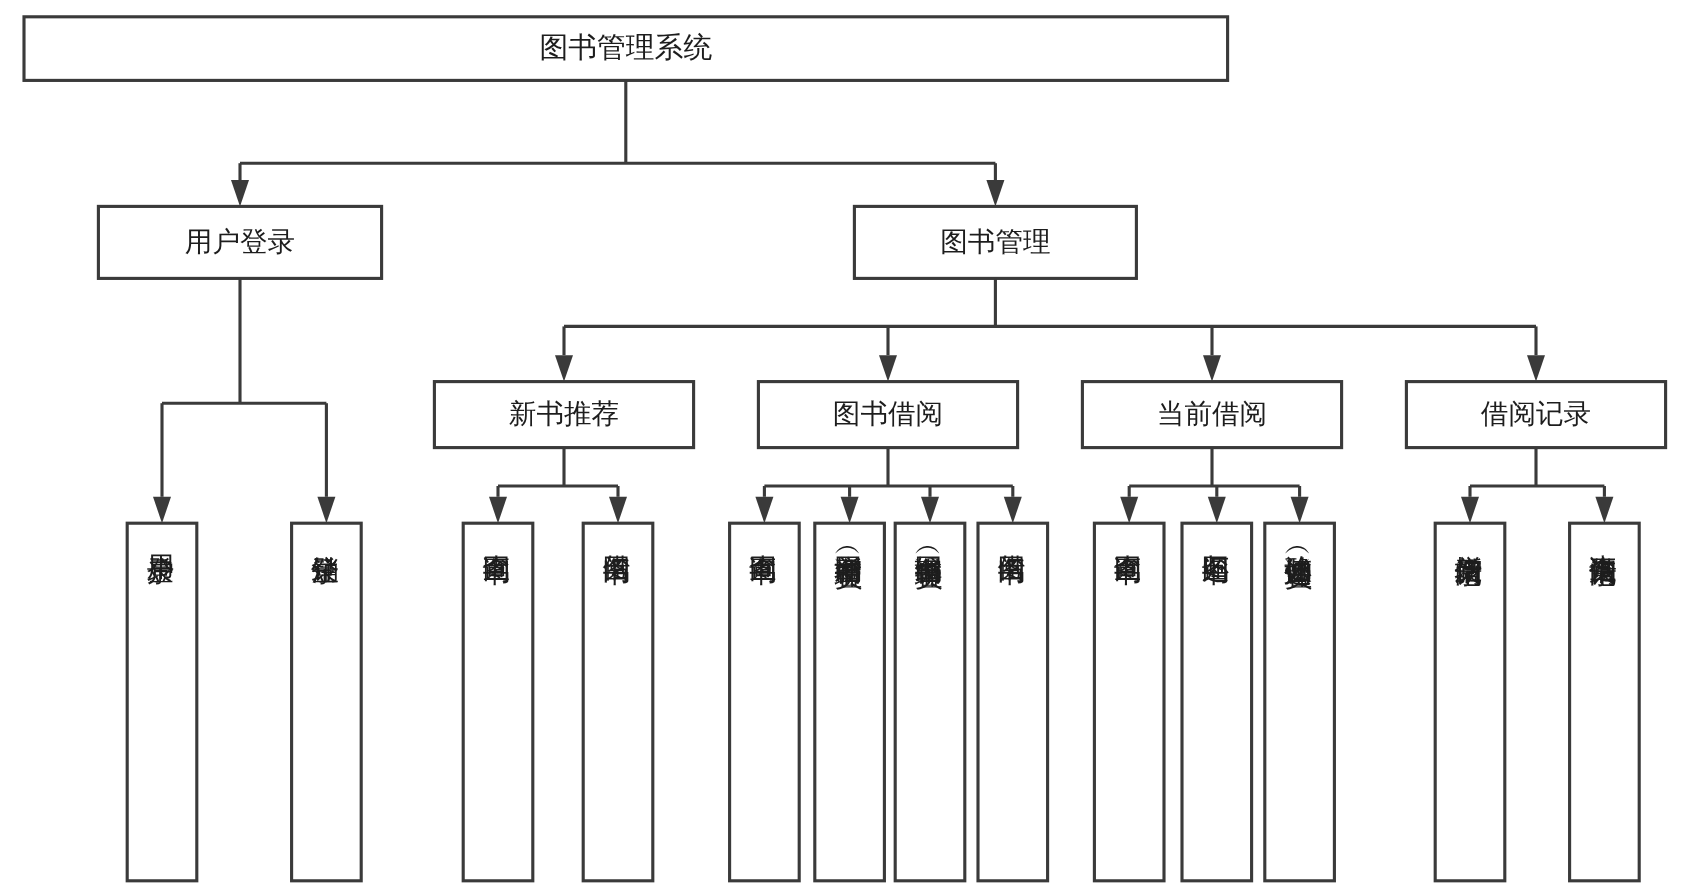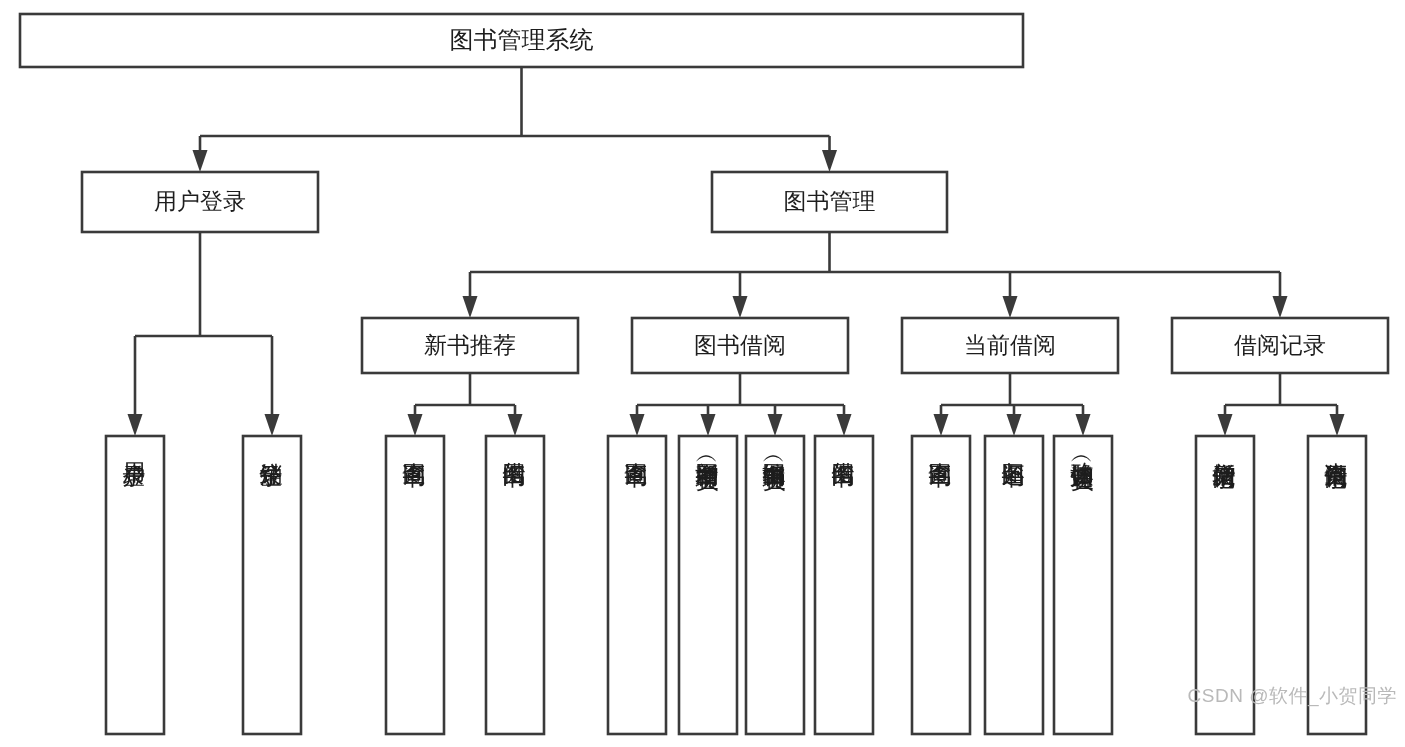--- a/index.html
+++ b/index.html
@@ -170,14 +170,13 @@
       <div class="leaf-label" style="left: 695px; top: 444px; height: auto; display: flex; align-items: center; justify-content: flex-start;">新增图书（管理员）</div>
       <div class="leaf-label" style="left: 762px; top: 444px; height: auto; display: flex; align-items: center; justify-content: flex-start;">编辑图书（管理员）</div>
       <div class="leaf-label" style="left: 831px; top: 444px; height: auto; display: flex; align-items: center; justify-content: flex-start;">借阅图书</div>
       <div class="leaf-label" style="left: 928px; top: 444px; height: auto; display: flex; align-items: center; justify-content: flex-start;">查询图书</div>
       <div class="leaf-label" style="left: 1001px; top: 444px; height: auto; display: flex; align-items: center; justify-content: flex-start;">归还图书</div>
       <div class="leaf-label" style="left: 1070px; top: 444px; height: auto; display: flex; align-items: center; justify-content: flex-start;">确认归还（管理员）</div>
       <div class="leaf-label" style="left: 1212px; top: 444px; height: auto; display: flex; align-items: center; justify-content: flex-start;">新增借阅记录</div>
       <div class="leaf-label" style="left: 1324px; top: 444px; height: auto; display: flex; align-items: center; justify-content: flex-start;">查询借阅记录</div>
     </div>
 
-  <div class="watermark">CSDN @软件_小贺同学</div>
 </div>
 
 </body></html>

